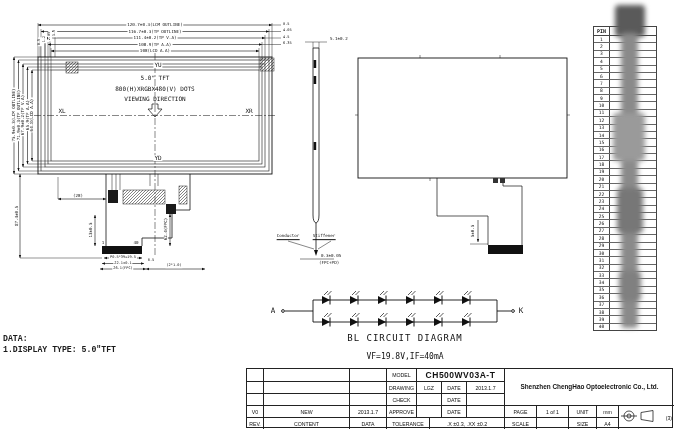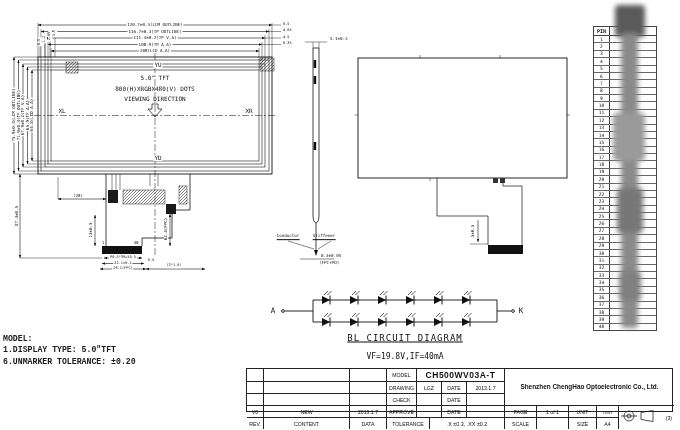--- a/index.html
+++ b/index.html
@@ -5,41 +5,41 @@
   html,body{margin:0;padding:0;background:#e8e8e8;}
   .sheet{position:relative;width:680px;height:430px;background:#ffffff;overflow:hidden;
          font-family:"DejaVu Sans Mono", monospace;color:#111;}
   svg.lineart{position:absolute;left:0;top:0;}
   .lbl{position:absolute;white-space:nowrap;color:#111;line-height:1;
        transform:translate(-50%,-50%);}
   .lbl.bg{background:#fff;padding:0 1px;}
   .rot{transform:translate(-50%,-50%) rotate(-90deg);}
   .la{transform:translate(0,-50%);}            
   .f35{font-size:3.6px;} .f4{font-size:4.2px;} .f6{font-size:6px;}
-  .f75{font-size:7.5px;} .f8{font-size:8px;} .f9{font-size:9px;text-decoration:underline;}
+  .f75{font-size:7.5px;} .f8{font-size:8px;} .f9{font-size:9px;}
   .uline{border-bottom:0.6px solid #111;padding-bottom:0.5px;}
   
   .notes{position:absolute;left:3px;top:333px;font-size:8.2px;line-height:11.4px;
          font-family:"Liberation Mono", monospace;font-weight:bold;color:#1a1a1a;}
   
   .pintable{position:absolute;left:593px;top:26px;width:64px;height:305px;
             border:1px solid #444;box-sizing:border-box;display:flex;flex-direction:column;}
   .pin-header{height:8px;display:flex;border-bottom:1px solid #444;}
   .pin-rows{flex:1;display:flex;flex-direction:column;}
   .pin-row{flex:1;display:flex;border-bottom:1px solid #666;}
   .pin-row:last-child{border-bottom:none;}
   .pin-num{width:15px;border-right:1px solid #444;font-size:4.6px;display:flex;
            align-items:center;justify-content:center;}
   .pin-name{flex:1;}
   .pin-header .pin-num{font-size:5px;font-weight:bold;}
   
   .blurwrap{position:absolute;left:609px;top:3px;width:50px;height:330px;filter:blur(2.4px);}
   .blob{position:absolute;border-radius:4px;}
   
-  .tb{position:absolute;left:246px;top:368px;width:427px;height:44px;
+  .tb{position:absolute;left:246px;top:368px;width:427px;height:60px;
       border:1px solid #222;box-sizing:border-box;font-family:"Liberation Sans",sans-serif;}
   .tc{position:absolute;box-sizing:border-box;display:flex;align-items:center;
       justify-content:center;font-size:5.2px;color:#111;overflow:hidden;}
   .bl{border-left:1px solid #222;} .bt{border-top:1px solid #222;}
   .company{flex-direction:column;line-height:1.15;}
   .cn{font-size:12.5px;font-weight:bold;letter-spacing:1.5px;font-family:"DejaVu Sans",sans-serif;}
   .en{font-size:6.4px;font-weight:bold;}
   .modelv{font-size:8.5px;font-weight:bold;letter-spacing:0.5px;}
   .tolv{font-size:5.4px;}
 </style>
@@ -328,23 +328,22 @@
   <div class="lbl la f4" style="left:319px;top:262.5px;">(FPC+PD)</div>
 
   <div class="lbl rot bg f4" style="left:473px;top:231px;">5±0.5</div>
 
   <div class="lbl f75" style="left:273px;top:311px;">A</div>
   <div class="lbl f75" style="left:521px;top:311px;">K</div>
   <div class="lbl f9" style="left:405px;top:338px;letter-spacing:1px;">BL CIRCUIT DIAGRAM</div>
   <div class="lbl f8" style="left:405px;top:349px;margin-top:8px;">VF=19.8V,IF=40mA</div>
 
   <div class="notes">
-    <div>MODEL:</div>
+    <div>DATA:</div>
     <div>1.DISPLAY TYPE:  5.0"TFT</div>
-    <div>6.UNMARKER TOLERANCE: ±0.20</div>
   </div>
 
   <div class="pintable">
     <div class="pin-header">
       <span class="pin-num">PIN</span>
       <span class="pin-name"></span>
     </div>
     <div class="pin-rows" id="pin-rows">
         <div class="pin-row">
           <span class="pin-num">1</span>

